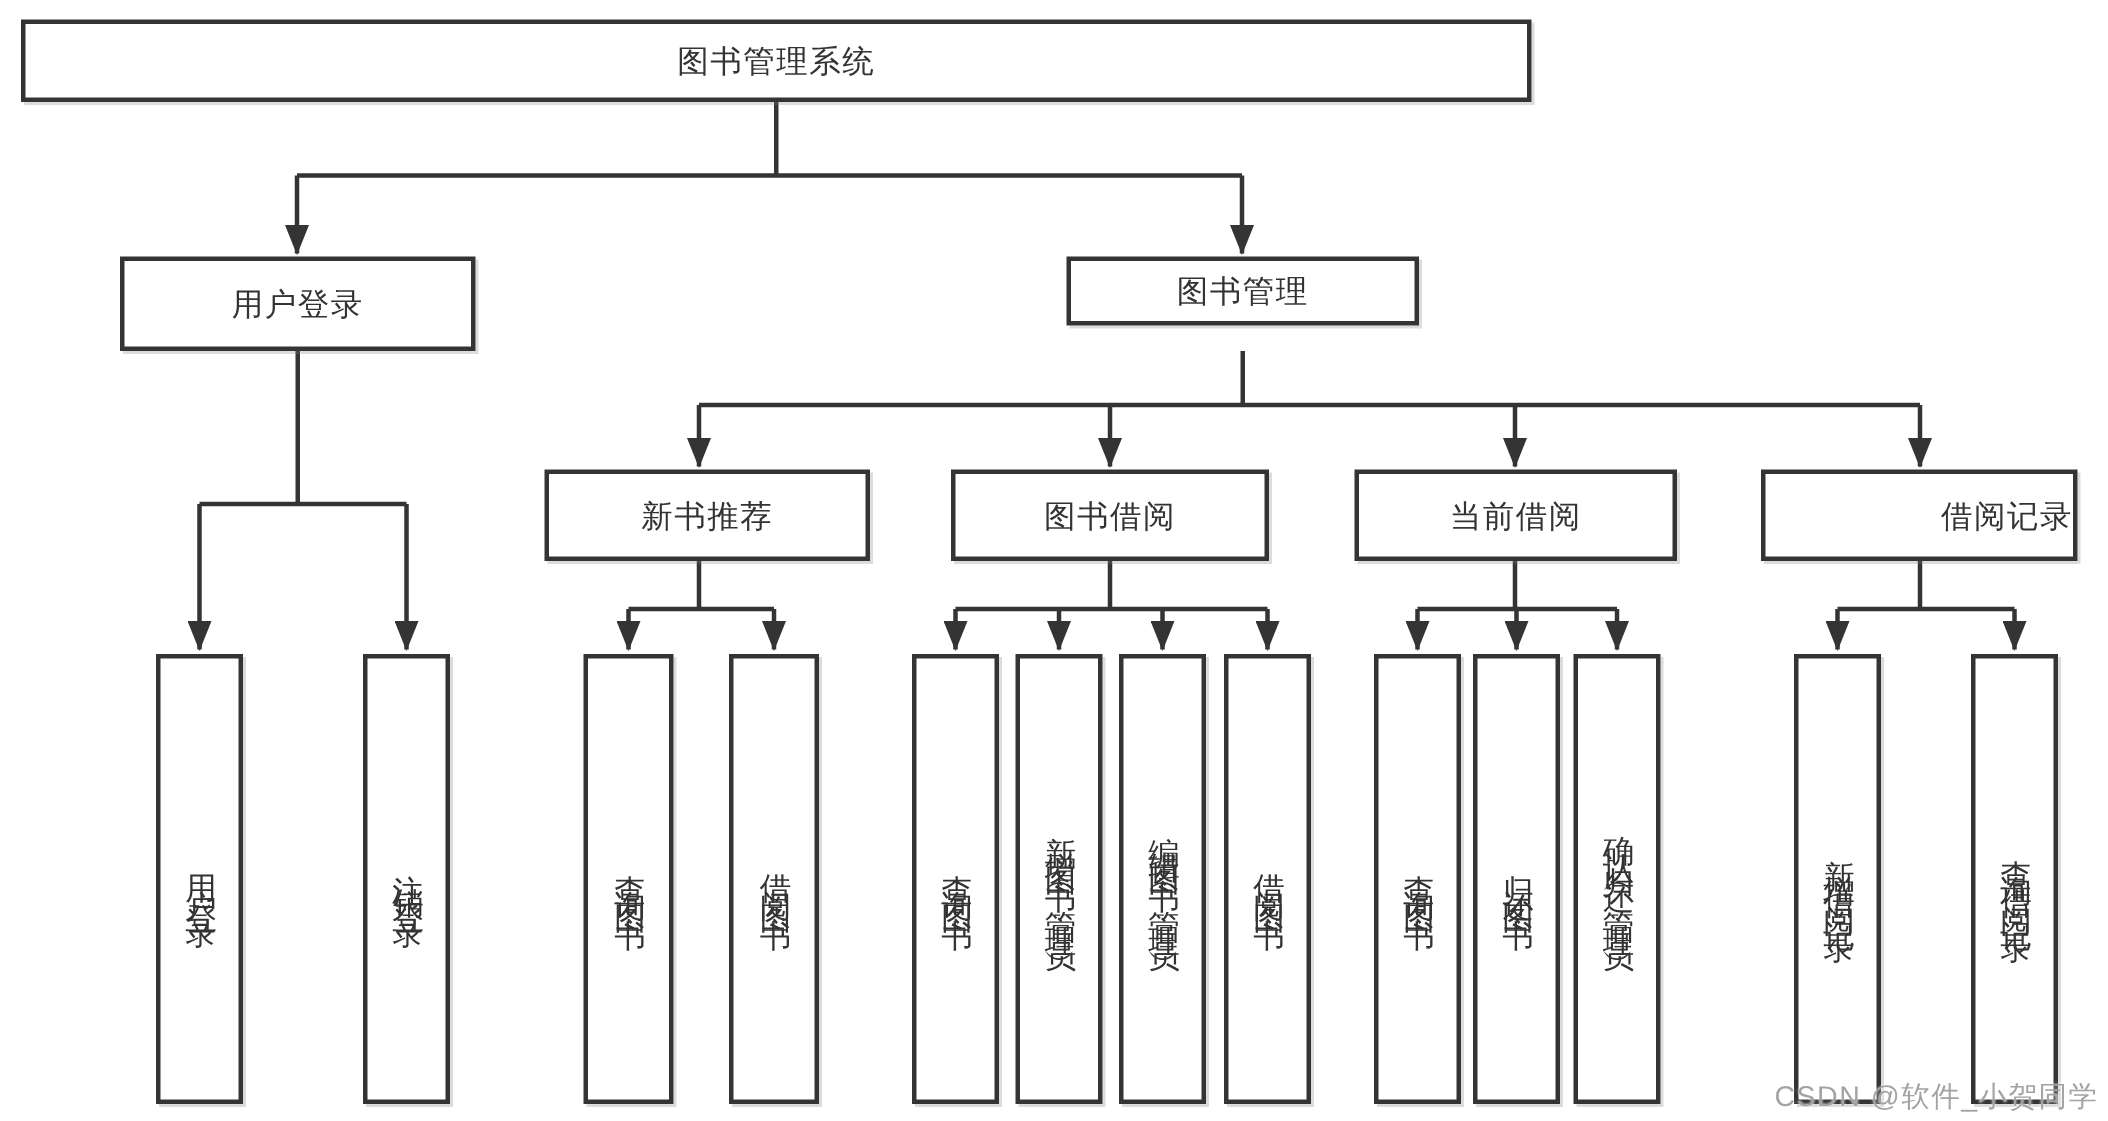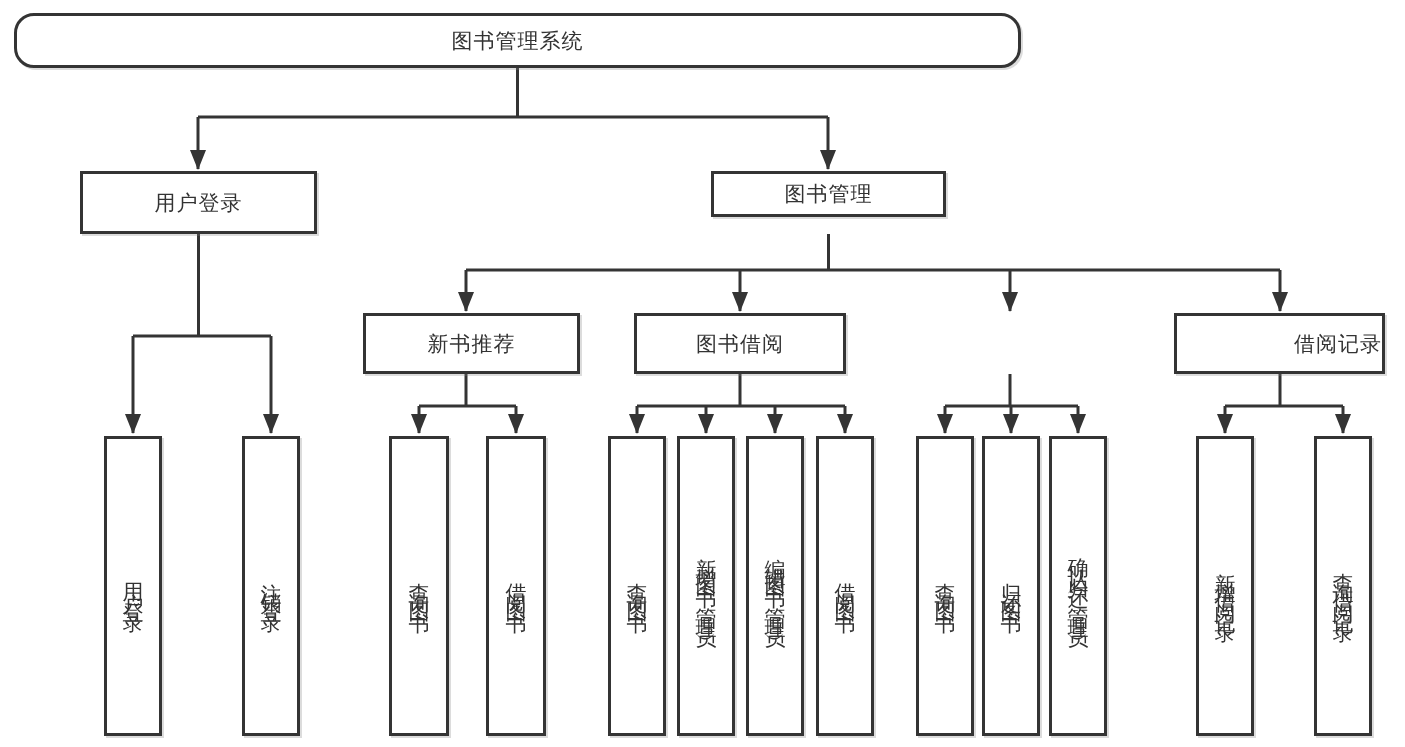--- a/index.html
+++ b/index.html
@@ -95,36 +95,39 @@
     <path d="M1010 374 V406 M945 406 H1078"></path>
     <path d="M945 406 V433" marker-end="url(#arrow)"></path>
     <path d="M1011 406 V433" marker-end="url(#arrow)"></path>
     <path d="M1078 406 V433" marker-end="url(#arrow)"></path>
 
     <path d="M1280 374 V406 M1225 406 H1343"></path>
     <path d="M1225 406 V433" marker-end="url(#arrow)"></path>
     <path d="M1343 406 V433" marker-end="url(#arrow)"></path>
   </svg>
 
-  <div class="node" style="left:14px; top:13px; width:1007px; height:55px;border-radius:20px;">
+  <div class="node" style="left:14px; top:13px; width:1007px; height:55px;">
     <span class="label">图书管理系统</span>
   </div>
 
   <div class="node" style="left:80px; top:171px; width:237px; height:63px;">
     <span class="label">用户登录</span>
   </div>
   <div class="node" style="left:711px; top:171px; width:235px; height:46px;">
     <span class="label">图书管理</span>
   </div>
 
   <div class="node" style="left:363px; top:313px; width:217px; height:61px;">
     <span class="label">新书推荐</span>
   </div>
   <div class="node" style="left:634px; top:313px; width:212px; height:61px;font-family:Liberation Mono, monospace;">
     <span class="label">图书借阅</span>
+  </div>
+  <div class="node" style="left:903px; top:313px; width:215px; height:61px;">
+    <span class="label">当前借阅</span>
   </div>
   <div class="node" style="left:1174px; top:313px; width:211px; height:61px;justify-content:flex-end;">
     <span class="label">借阅记录</span>
   </div>
 
   <div class="node" style="left:104px; top:436px; width:58px; height:300px;">
     <span class="vtext">用户登录</span>
   </div>
   <div class="node" style="left:242px; top:436px; width:58px; height:300px;">
     <span class="vtext">注销登录</span>
@@ -160,14 +163,15 @@
     <span class="vtext">确认归还（管理员）</span>
   </div>
 
   <div class="node" style="left:1196px; top:436px; width:58px; height:300px;">
     <span class="vtext">新增借阅记录</span>
   </div>
   <div class="node" style="left:1314px; top:436px; width:58px; height:300px;">
     <span class="vtext">查询借阅记录</span>
   </div>
 
+  <div class="watermark">CSDN @软件_小贺同学</div>
 
 </div>
 
 </body></html>

